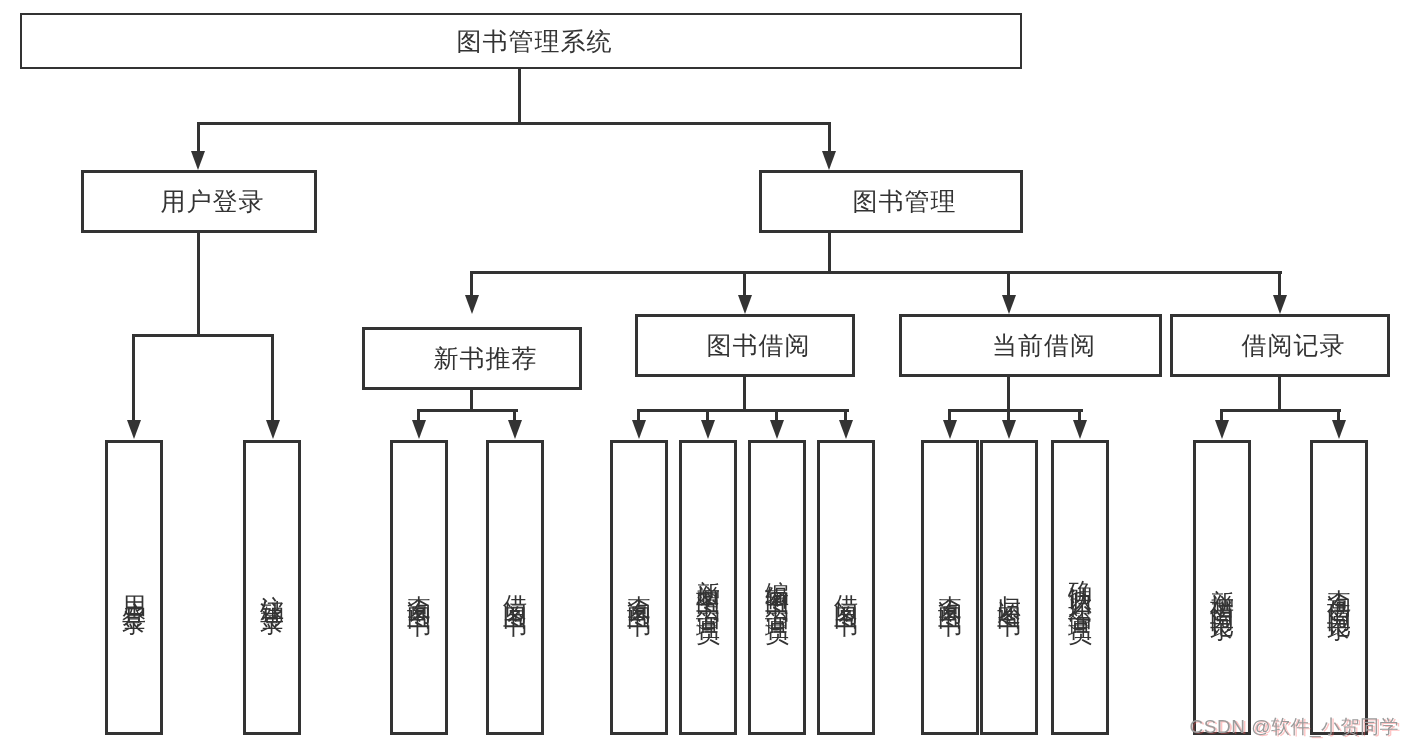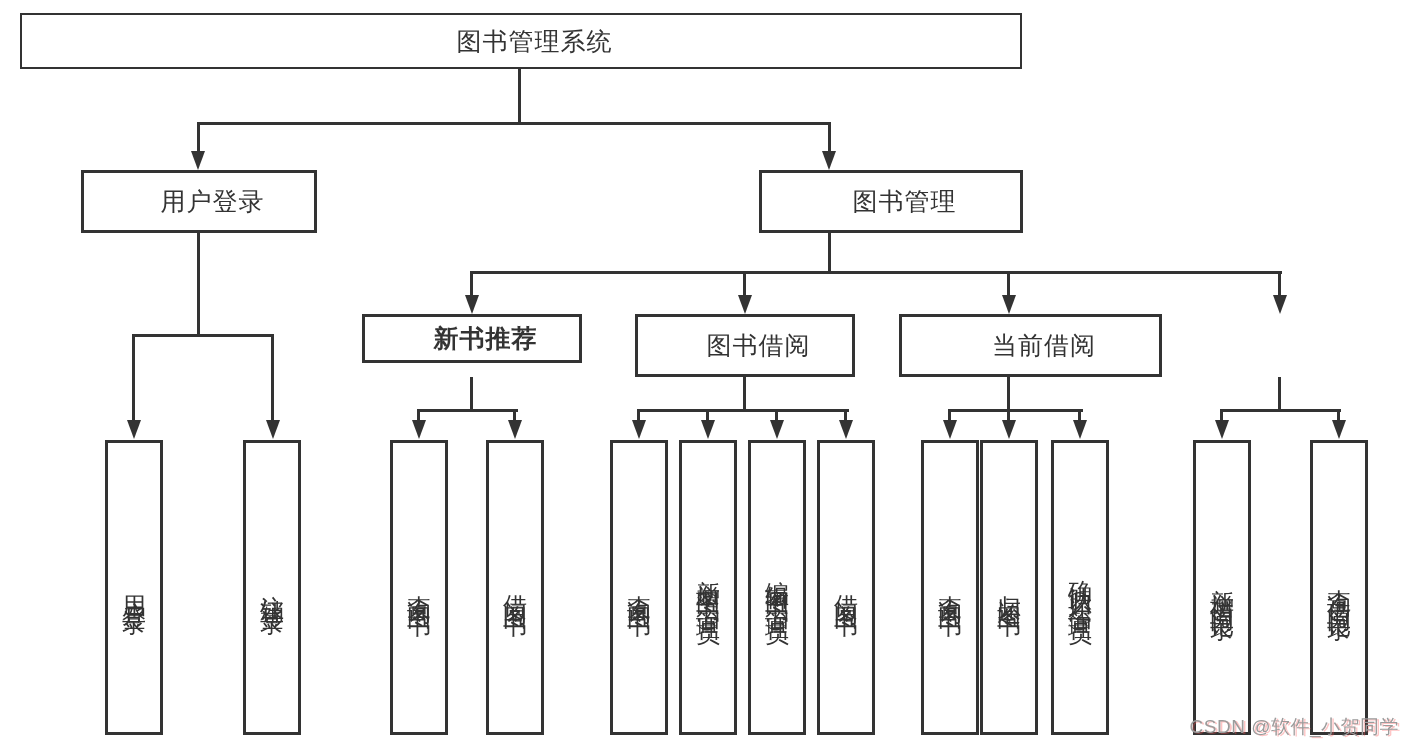--- a/index.html
+++ b/index.html
@@ -102,28 +102,31 @@
     <span>图书管理系统</span>
   </div>
 
   <div class="box hdr" style="left:81px;top:170px;width:236px;height:63px;">
     <span>用户登录</span>
   </div>
   <div class="box hdr" style="left:712px;top:170px;width:264px;height:63px;margin-left:47px;">
     <span>图书管理</span>
   </div>
 
-  <div class="box hdr" style="left:362px;top:314px;width:220px;height:49px;font-weight:bold;">
+  <div class="box hdr" style="left:362px;top:327px;width:220px;height:63px;">
     <span>新书推荐</span>
   </div>
   <div class="box hdr" style="left:635px;top:314px;width:220px;height:63px;">
     <span>图书借阅</span>
   </div>
   <div class="box hdr" style="left:899px;top:314px;width:263px;height:63px;">
     <span>当前借阅</span>
+  </div>
+  <div class="box hdr" style="left:1170px;top:314px;width:220px;height:63px;">
+    <span>借阅记录</span>
   </div>
 
   <div class="box leaf" style="left:105px;top:440px;width:58px;height:295px;">
     <span>用户登录</span>
   </div>
   <div class="box leaf" style="left:243px;top:440px;width:58px;height:295px;">
     <span>注销登录</span>
   </div>
 
   <div class="box leaf" style="left:390px;top:440px;width:58px;height:295px;">

